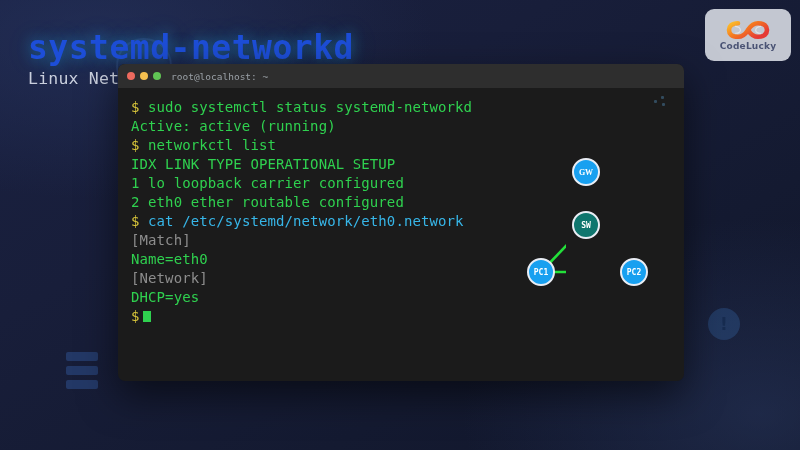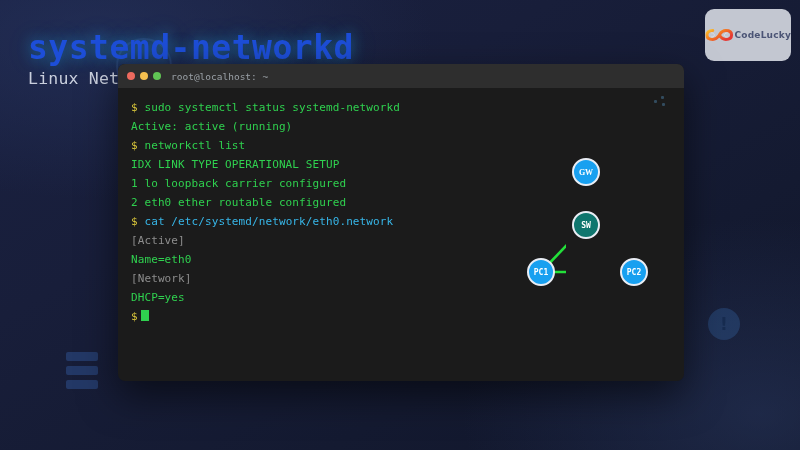--- a/index.html
+++ b/index.html
@@ -45,21 +45,21 @@
   }
   #page-subtitle {
     position:absolute; left:28px; top:69px;
     font-size:16.5px; color:#c9cfdd; letter-spacing:0.2px; white-space:nowrap;
   }
 
   
   #logo-card {
     position:absolute; right:9px; top:9px; width:86px; height:52px;
     background:#c3c7d1; border-radius:9px;
-    display:flex; flex-direction:row; align-items:center; justify-content:center;
+    display:flex; flex-direction:column; align-items:center; justify-content:center;
     gap:1px;
   }
   #logo-mark { width:44px; height:20px; display:block; }
   #logo-text {
     font-size:9px; font-weight:bold; color:#4b5475;
     font-family:"DejaVu Sans", sans-serif; letter-spacing:0.2px;
   }
 
   
   #terminal-window {
@@ -74,21 +74,21 @@
   .dot { width:8px; height:8px; border-radius:50%; flex:none; }
   .dot.red{background:#ed6a5e;} .dot.yellow{background:#f4bf4f;} .dot.green{background:#61c554;}
   #terminal-title {
     margin-left:5px; font-size:9.5px; color:#9aa0a6; white-space:nowrap;
     overflow:hidden;
   }
   #terminal-body {
     position:relative; height:295px; padding:10px 13px 0 13px;
   }
   .term-line {
-    font-size:11px; line-height:19px; white-space:pre; letter-spacing:0.1px;
+    font-size:14px; line-height:19px; white-space:pre; letter-spacing:0.1px;
   }
   .c-prompt  { color:#d7c43a; }
   .c-green   { color:#2fd14f; }
   .c-cyan    { color:#37b6e8; }
   .c-dim     { color:#8d8d8d; }
   .c-bullet  { color:#2fd14f; }
   #terminal-corner-dots {
     position:absolute; right:14px; top:8px; width:16px; height:12px;
   }
   #terminal-corner-dots i {
@@ -165,21 +165,21 @@
         <i></i>
     </div>
     <div id="terminal-lines">
         <div class="term-line"><span class="c-prompt">$</span><span class="c-green"> sudo systemctl status systemd-networkd</span></div>
         <div class="term-line"><span class="c-green">Active: active (running)</span></div>
         <div class="term-line"><span class="c-prompt">$</span><span class="c-green"> networkctl list</span></div>
         <div class="term-line"><span class="c-green">IDX LINK TYPE OPERATIONAL SETUP</span></div>
         <div class="term-line"><span class="c-green">1 lo loopback carrier configured</span></div>
         <div class="term-line"><span class="c-green">2 eth0 ether routable configured</span></div>
         <div class="term-line"><span class="c-prompt">$</span><span class="c-cyan"> cat /etc/systemd/network/eth0.network</span></div>
-        <div class="term-line"><span class="c-dim">[Active]</span></div>
+        <div class="term-line"><span class="c-dim">[Match]</span></div>
         <div class="term-line"><span class="c-green">Name=eth0</span></div>
         <div class="term-line"><span class="c-dim">[Network]</span></div>
         <div class="term-line"><span class="c-green">DHCP=yes</span></div>
         <div class="term-line"><span class="c-prompt">$</span><span class="c-green"></span><span class="cursor"></span></div>
       </div>
   </div>
 </div>
 
 <div id="network-diagram">
   <svg id="net-links" width="156" height="205" style="position:absolute;left:0;top:0;">

